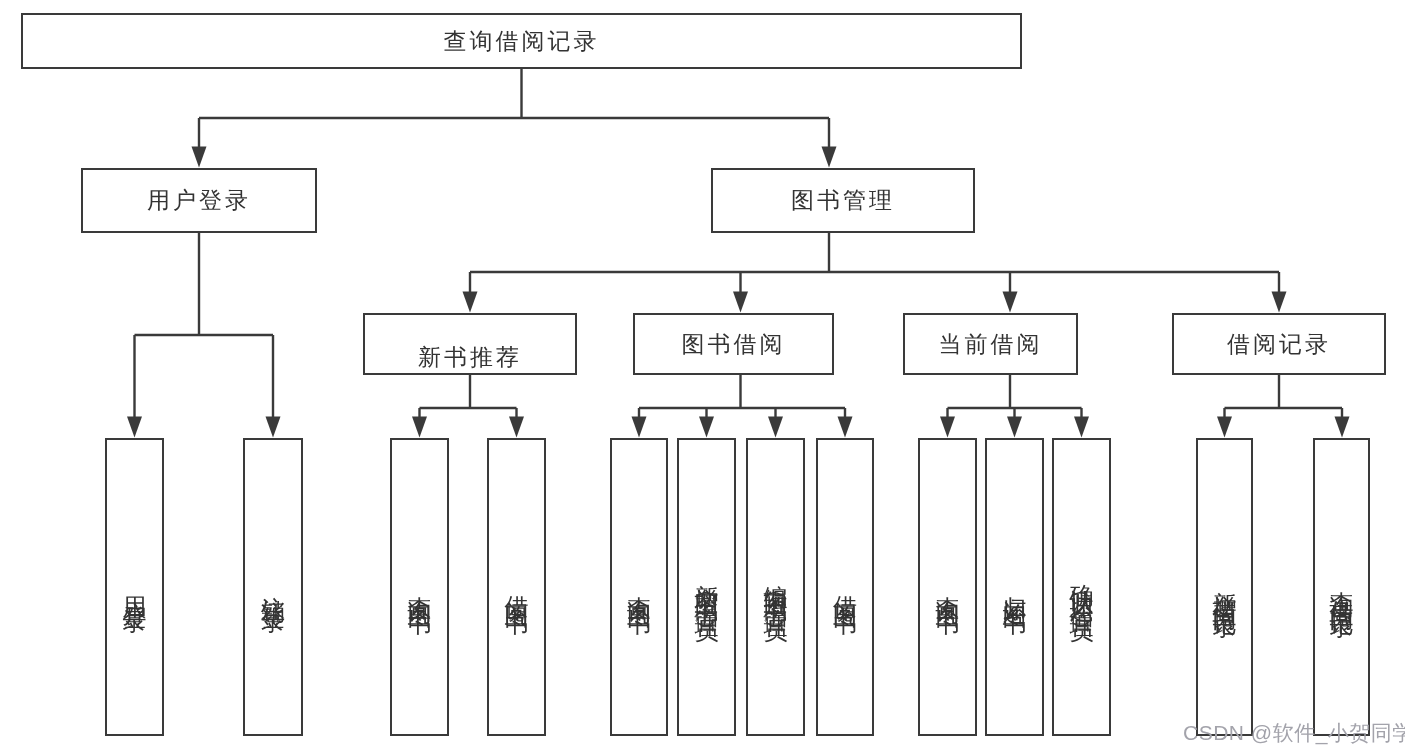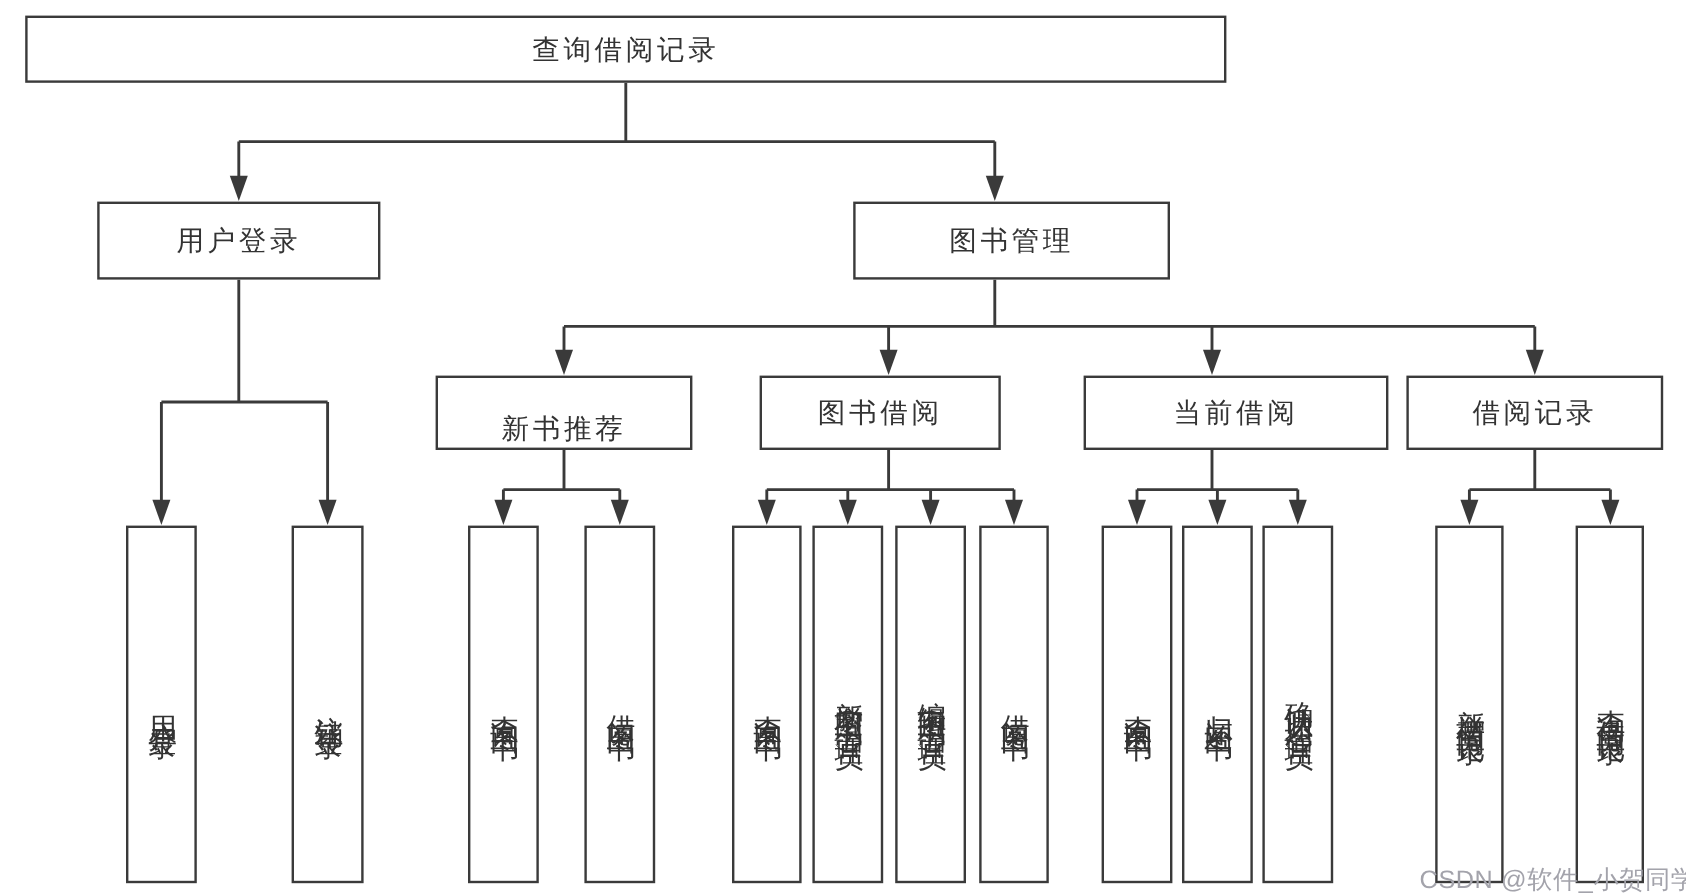--- a/index.html
+++ b/index.html
@@ -41,21 +41,21 @@
     letter-spacing: 5px;
     line-height: 1;
     color: #333333;
   }
   
   .n-root      { left: 21px;   top: 13px;  width: 1001px; height: 56px; }
   .n-user      { left: 81px;   top: 168px; width: 236px;  height: 65px; }
   .n-bookmgmt  { left: 711px;  top: 168px; width: 264px;  height: 65px; }
   .n-rec       { left: 363px;  top: 313px; width: 214px;  height: 62px; align-items: flex-end; }
   .n-bor       { left: 633px;  top: 313px; width: 201px;  height: 62px; }
-  .n-cur       { left: 903px;  top: 313px; width: 254px;  height: 62px; }
+  .n-cur       { left: 903px;  top: 313px; width: 175px;  height: 62px; }
   .n-recd      { left: 1172px; top: 313px; width: 214px;  height: 62px; font-family: Liberation Serif, serif; }
   .leaf        { top: 438px; height: 298px; }
   .l-user-login   { left: 105px;  width: 59px; }
   .l-logout       { left: 243px;  width: 60px; }
   .l-rec-query    { left: 390px;  width: 59px; }
   .l-rec-borrow   { left: 487px;  width: 59px; }
   .l-bor-query    { left: 610px;  width: 58px; }
   .l-bor-add      { left: 677px;  width: 59px; }
   .l-bor-edit     { left: 746px;  width: 59px; }
   .l-bor-borrow   { left: 816px;  width: 58px; }

